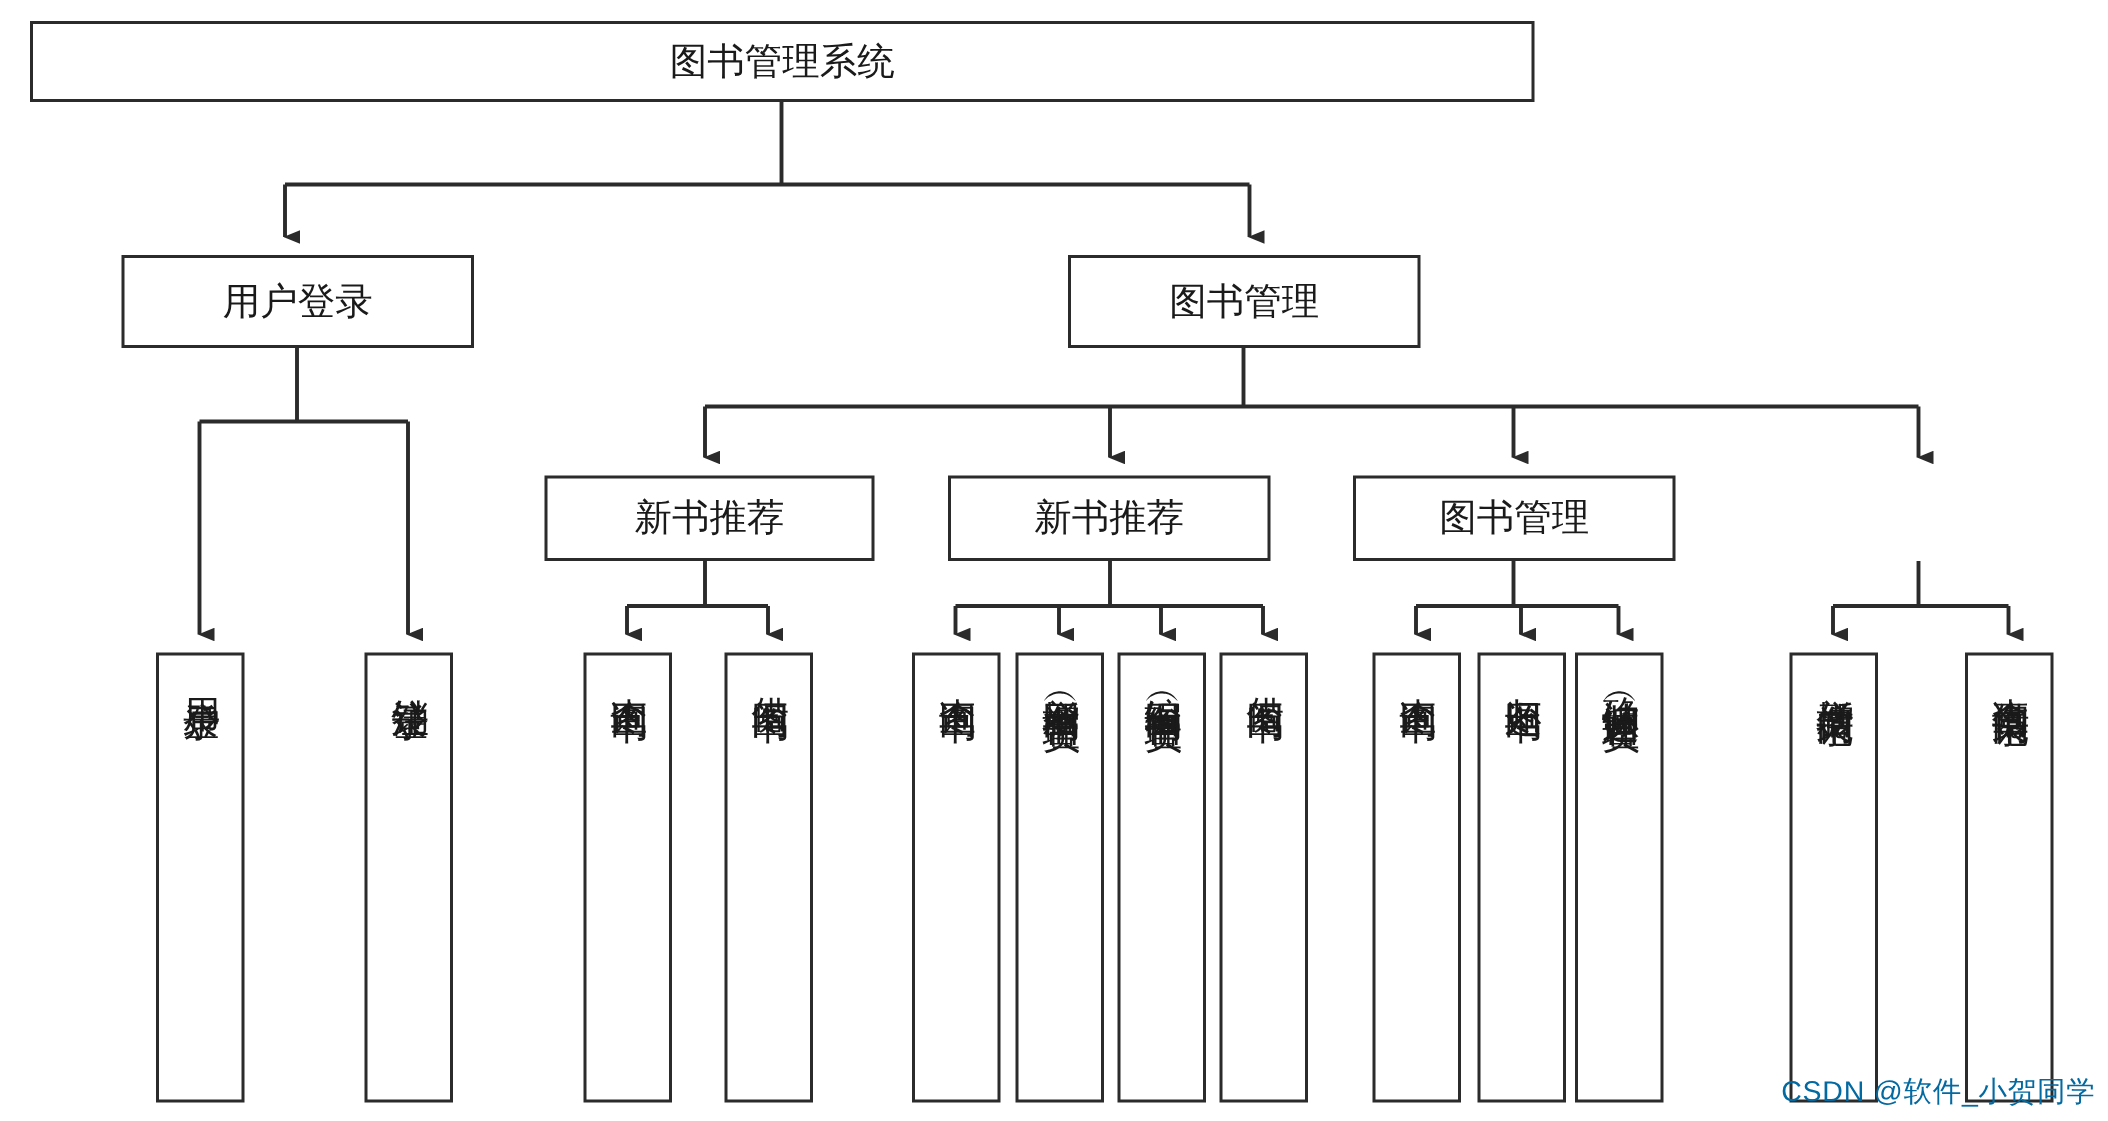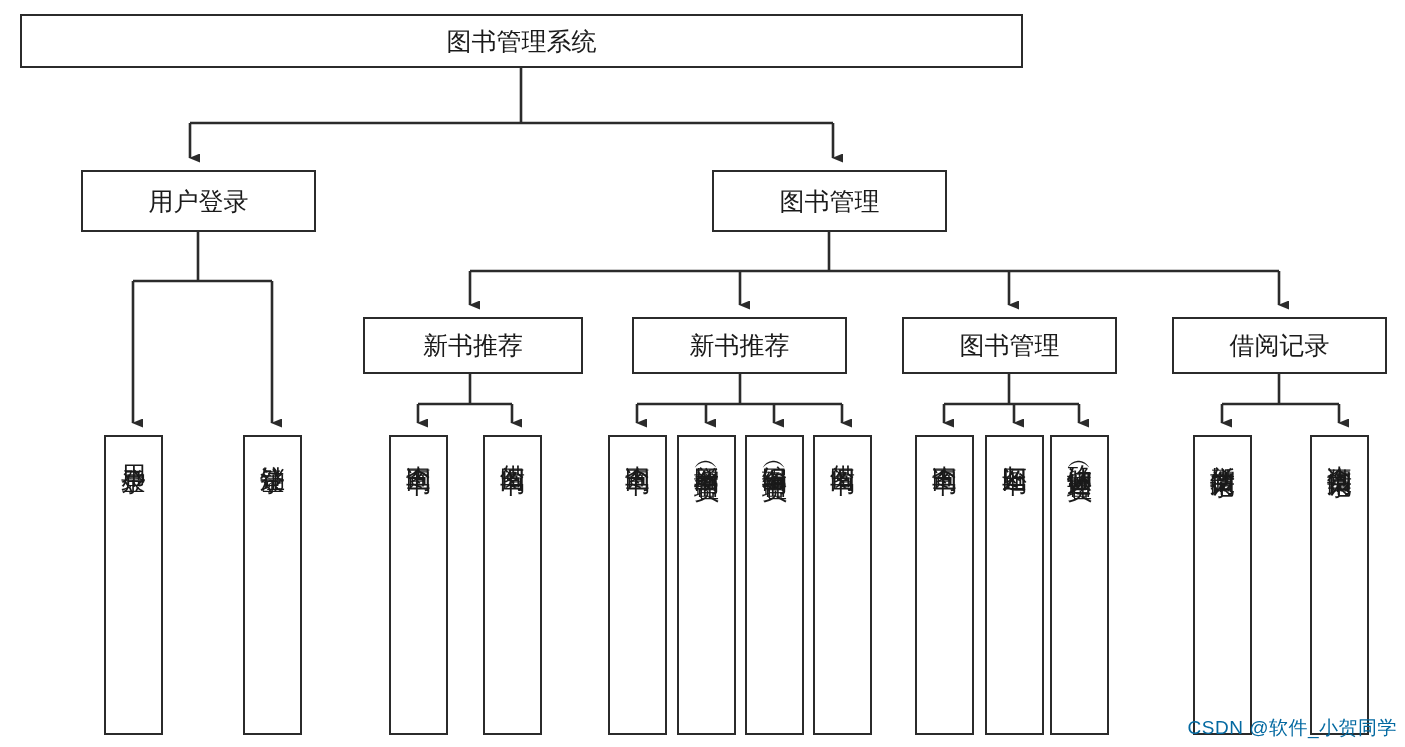--- a/index.html
+++ b/index.html
@@ -139,23 +139,20 @@
 
   <div class="node h" style="left:363px; top:317px; width:220px; height:57px;">
     <span class="node-label">新书推荐</span>
   </div>
   <div class="node h" style="left:632px; top:317px; width:215px; height:57px;">
     <span class="node-label">新书推荐</span>
   </div>
   <div class="node h" style="left:902px; top:317px; width:215px; height:57px;">
     <span class="node-label">图书管理</span>
   </div>
-  <div class="node h" style="left:1172px; top:317px; width:215px; height:57px;">
-    <span class="node-label">借阅记录</span>
-  </div>
 
   <div class="node v" style="left:104px; top:435px; width:59px; height:300px;">
     <span class="node-label">用户登录</span>
   </div>
   <div class="node v" style="left:243px; top:435px; width:59px; height:300px;">
     <span class="node-label">注销登录</span>
   </div>
 
   <div class="node v" style="left:389px; top:435px; width:59px; height:300px;">
     <span class="node-label">查询图书</span>

